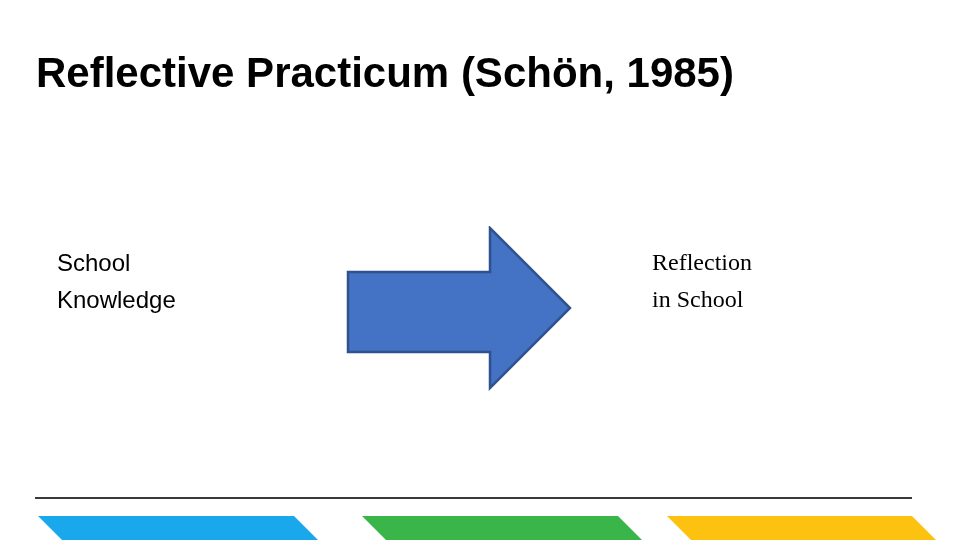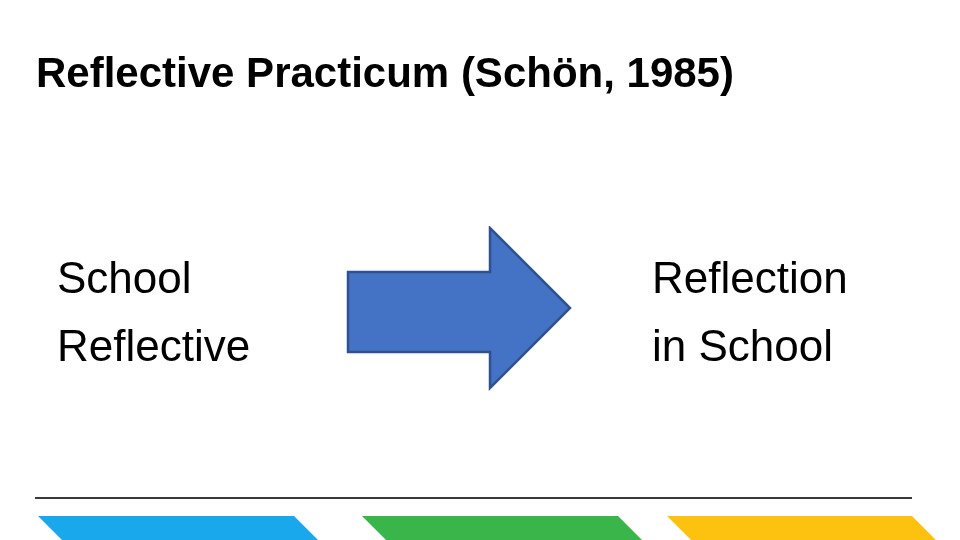--- a/index.html
+++ b/index.html
@@ -24,28 +24,28 @@
     text-align: center;
     font-size: 42px;
     font-weight: bold;
     color: #000000;
     letter-spacing: 0px;
     line-height: 1.2;
   }
   .flow-label {
     position: absolute;
     top: 244px;
-    font-size: 44px;
+    font-size: 24px;
     font-weight: 400;
     color: #000000;
     line-height: 1.55;
     white-space: nowrap;
   }
   .flow-label.left  { left: 57px; }
-  .flow-label.right { left: 652px; }
+  .flow-label.right { left: 652px; font-family: Liberation Serif, serif; }
   .arrow-wrap {
     position: absolute;
     left: 346px;
     top: 226px;
     width: 228px;
     height: 166px;
   }
   .footer-divider {
     position: absolute;
     left: 35px;
@@ -65,21 +65,21 @@
 </style>
 </head>
 <body>
 
 <div class="slide">
 
   <div class="slide-title">Reflective Practicum (Schön, 1985)</div>
 
   <div class="flow-label left">
     <div>School</div>
-    <div>Reflective</div>
+    <div>Knowledge</div>
   </div>
 
   <div class="arrow-wrap">
     <svg width="228" height="166" viewBox="0 0 228 166">
       <polygon points="2,46 144,46 144,2 224,82 144,162 144,126 2,126" stroke-width="2.5" stroke-linejoin="miter" fill="#4472C4" stroke="#2F528F"></polygon>
     </svg>
   </div>
 
   <div class="flow-label right">
     <div>Reflection</div>

